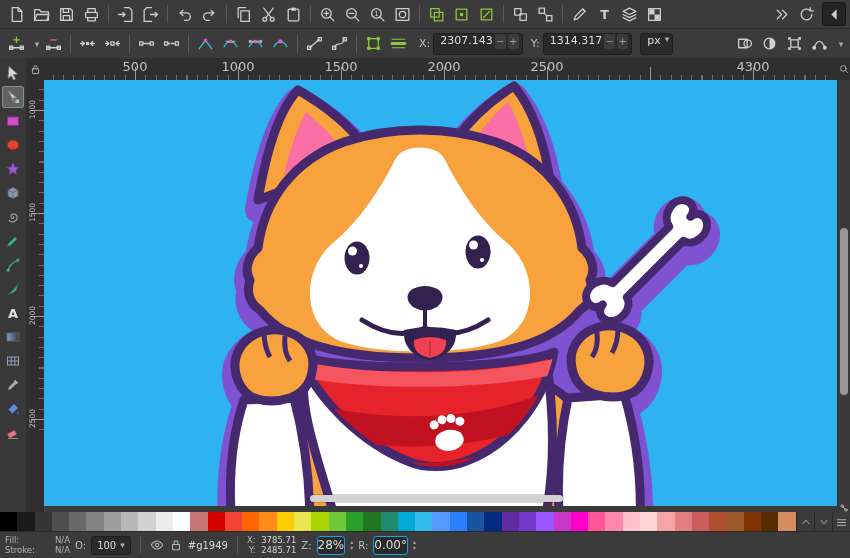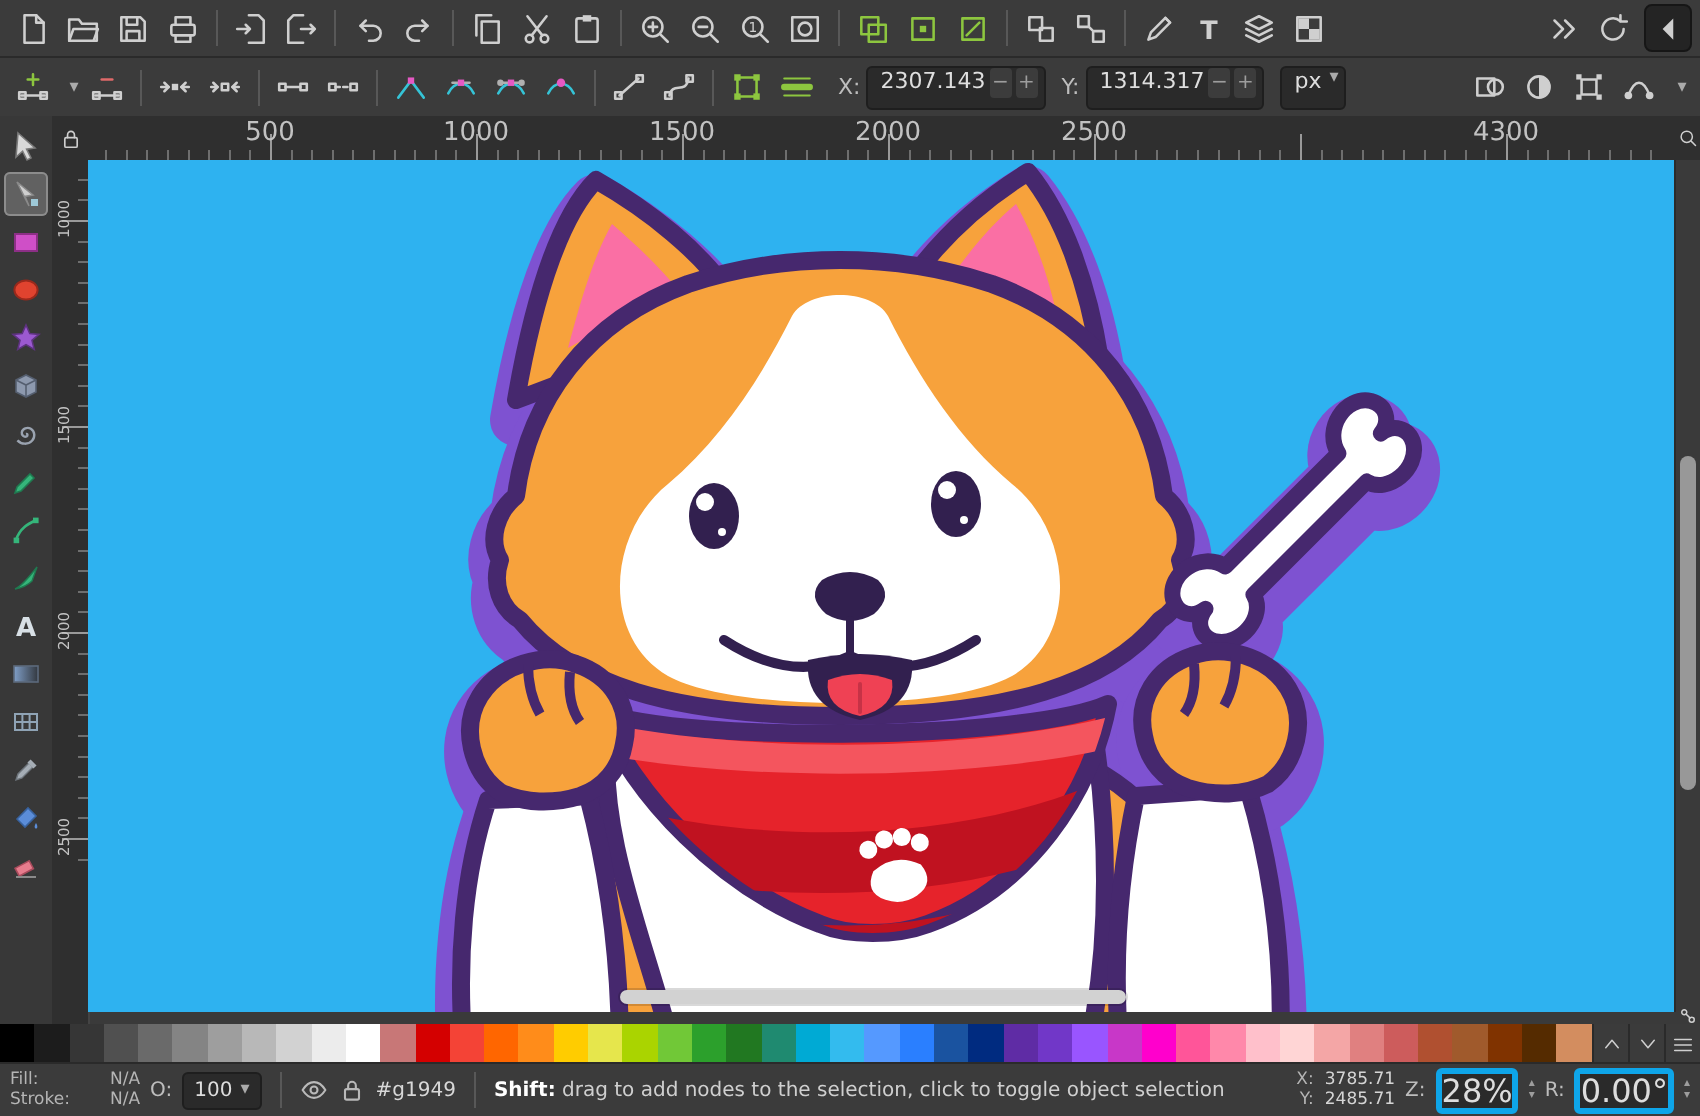--- a/index.html
+++ b/index.html
@@ -52,21 +52,21 @@
   .fsblock{display:flex;flex-direction:column;line-height:1.2;font-size:8.5px;color:#b5b5b5;flex:none;}
   .fsblock .row{display:flex;gap:20px;}
   .fsblock .lbl{width:30px;}
   .obox{display:flex;align-items:center;background:#2a2a2a;border:1px solid #1e1e1e;border-radius:3px;height:17px;padding:0 5px;color:#ddd;font-size:10px;flex:none;}
   .licon{width:14px;height:14px;fill:none;stroke:#b9b9b9;stroke-width:1.2;stroke-linecap:round;stroke-linejoin:round;flex:none;}
   .layername{color:#d8d8d8;font-size:10px;flex:none;}
   .msg{flex:1;white-space:nowrap;overflow:hidden;text-overflow:ellipsis;color:#cfcfcf;font-size:10px;}
   .msg b{color:#fff;}
   .xyblock{display:flex;flex-direction:column;line-height:1.2;font-size:8.5px;color:#b5b5b5;text-align:right;flex:none;}
   .xyblock .num{display:inline-block;min-width:38px;text-align:right;color:#d5d5d5;}
-  .sbox{display:flex;align-items:center;background:#2a2a2a;border:3px solid #0ea5e9;border-radius:3px;height:17px;padding:0 0;color:#ddd;font-size:16px;flex:none;}
+  .sbox{display:flex;align-items:center;background:#2a2a2a;border:1px solid #0ea5e9;border-radius:3px;height:17px;padding:0 0;color:#ddd;font-size:12px;flex:none;}
   .spin{display:flex;flex-direction:column;font-size:6px;line-height:6px;color:#9d9d9d;flex:none;}
   .slabel{color:#bdbdbd;flex:none;}
 </style>
 </head>
 <body>
 
 <div class="commandbar">
   <div class="tbtn">
       <svg class="i" viewBox="0 0 16 16">
         <path d="M4 1.5h5.5L13 5v9.5H4z"></path>
@@ -736,21 +736,20 @@
   <svg class="licon" viewBox="0 0 16 16">
       <path d="M1.5 8C3.5 4.8 5.5 3.5 8 3.5S12.5 4.8 14.5 8C12.5 11.2 10.5 12.5 8 12.5S3.5 11.2 1.5 8z"></path>
       <circle cx="8" cy="8" r="2"></circle>
     </svg>
   <svg class="licon" viewBox="0 0 16 16">
       <rect x="4" y="7.5" width="8" height="6" rx="1"></rect>
       <path d="M5.8 7.5V5.5a2.2 2.2 0 0 1 4.4 0v2"></path>
     </svg>
   <span class="layername">#g1949</span>
   <div class="sep"></div>
-  <div class="msg"><b>Shift:</b><span> drag to add nodes to the selection, click to toggle object selection</span></div>
   <div class="xyblock">
     <div><span>X:</span> <span class="num">3785.71</span></div>
     <div><span>Y:</span> <span class="num">2485.71</span></div>
   </div>
   <span class="slabel">Z:</span>
   <div class="sbox">
       <span>28%</span>
     </div>
   <div class="spin">
       <div>▴</div>

